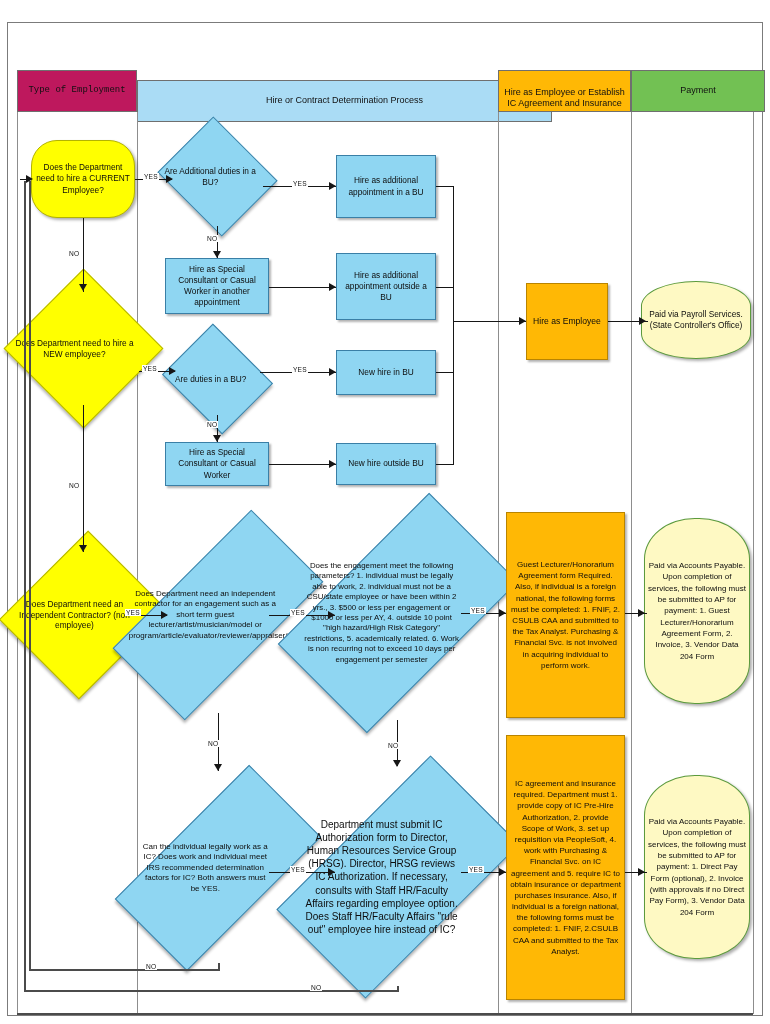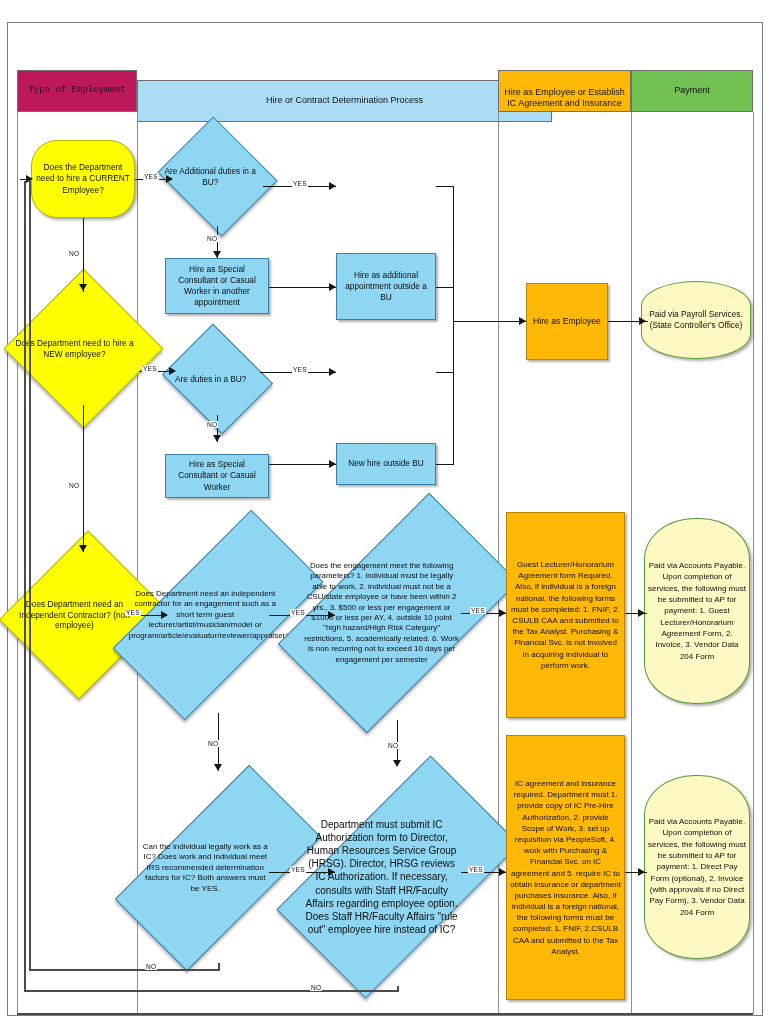--- a/index.html
+++ b/index.html
@@ -68,21 +68,21 @@
 
   <div class="lane-head yellow" style="left:17px;width:120px;">
     <span>Type of Employment</span>
   </div>
   <div class="lane-head blue" style="left:137px;width:415px;margin-top:10px;">
     <span>Hire or Contract Determination Process</span>
   </div>
   <div class="lane-head orange" style="left:498px;width:133px;align-items:flex-end;">
     <span>Hire as Employee or Establish IC Agreement and Insurance</span>
   </div>
-  <div class="lane-head green" style="left:631px;width:122px;">
+  <div class="lane-head green" style="left:631px;width:134px;">
     <span>Payment</span>
   </div>
 
   <div class="lane-div" style="left:17px;height:902px;"></div>
   <div class="lane-div" style="left:137px;height:902px;"></div>
   <div class="lane-div" style="left:498px;height:902px;"></div>
   <div class="lane-div" style="left:631px;height:902px;"></div>
   <div class="lane-div" style="left:753px;height:902px;"></div>
   <div class="ln thick" style="left:17px;top:1013px;width:736px;"></div>
 
@@ -114,38 +114,44 @@
       </div>
     <div class="lbl">
         <span>Are Additional duties in a BU?</span>
       </div>
   </div>
 
   <div class="shape rect" style="left:165px;top:258px;width:104px;height:56px;">
     <span>Hire as Special Consultant or Casual Worker in another appointment</span>
   </div>
 
+  <div class="shape rect" style="left:336px;top:155px;width:100px;height:63px;">
+    <span>Hire as additional appointment in a BU</span>
+  </div>
 
   <div class="shape rect" style="left:336px;top:253px;width:100px;height:67px;">
     <span>Hire as additional appointment outside a BU</span>
   </div>
 
   <div class="dia b" style="left:175px;top:343px;width:85px;height:72px;">
     <div class="face">
         <i></i>
       </div>
     <div class="lbl">
         <span>Are duties in a BU?</span>
       </div>
   </div>
 
-  <div class="shape rect" style="left:165px;top:442px;width:104px;height:44px;margin-top:12px;">
+  <div class="shape rect" style="left:165px;top:442px;width:104px;height:44px;">
     <span>Hire as Special Consultant or Casual Worker</span>
   </div>
 
+  <div class="shape rect" style="left:336px;top:350px;width:100px;height:45px;">
+    <span>New hire in BU</span>
+  </div>
 
   <div class="shape rect" style="left:336px;top:443px;width:100px;height:42px;">
     <span>New hire outside BU</span>
   </div>
 
   <div class="shape rect-orange" style="left:526px;top:283px;width:82px;height:77px;font-size:8.6px;">
     <span>Hire as Employee</span>
   </div>
 
   <div class="shape oval" style="left:641px;top:281px;width:110px;height:78px;">

